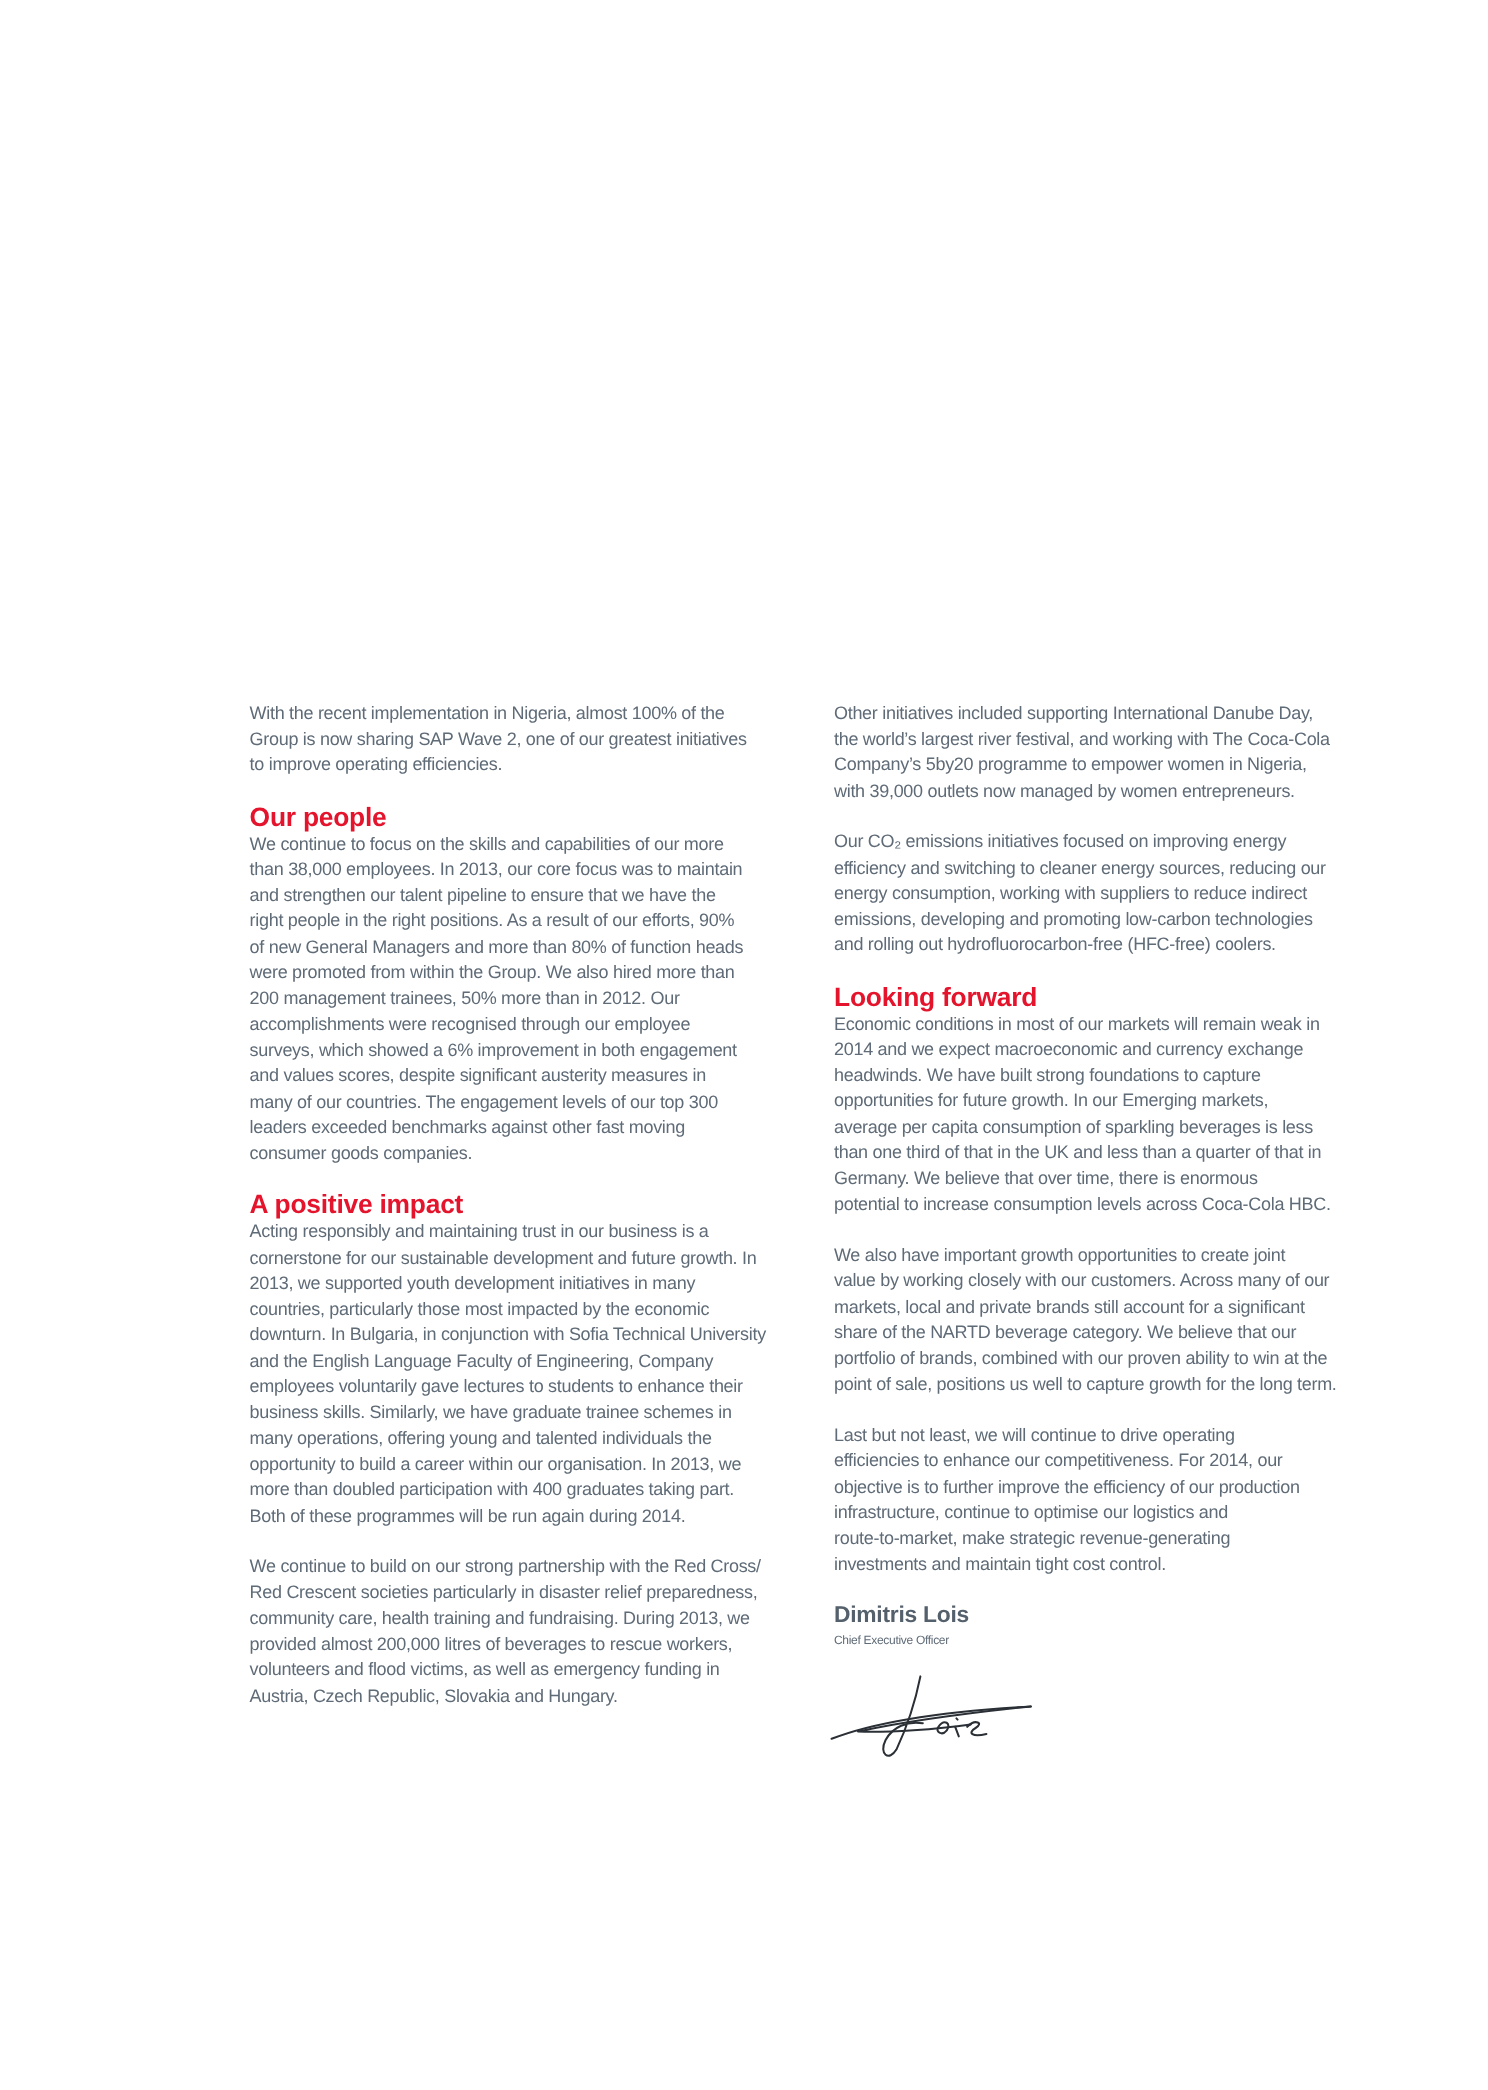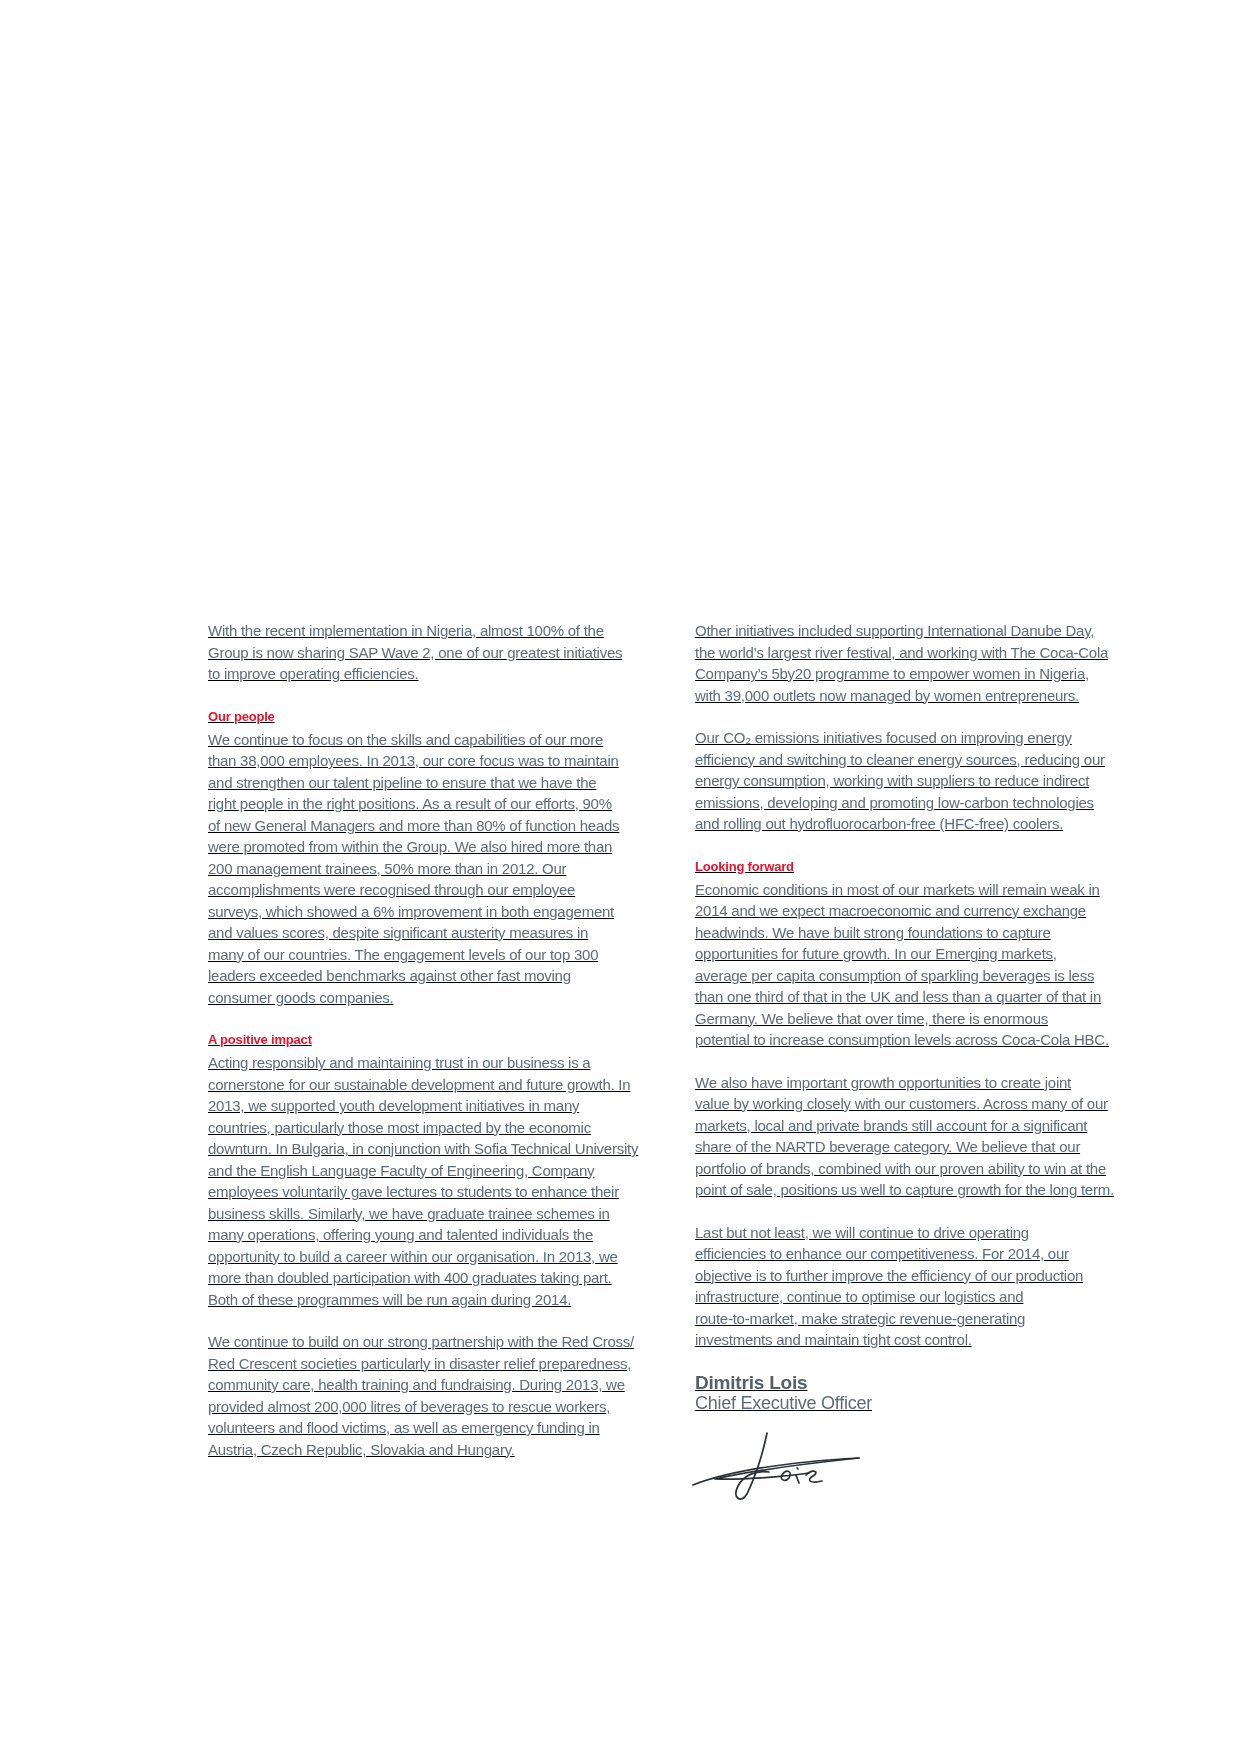--- a/index.html
+++ b/index.html
@@ -8,50 +8,50 @@
   }
   html, body { margin: 0; padding: 0; background: #ffffff; }
   .page {
     position: relative;
     width: 1240px;
     height: 1742px;
     background: #ffffff;
     overflow: hidden;
     font-family: "Liberation Sans", "DejaVu Sans", sans-serif;
   }
-  .column { position: absolute; top: 620px; text-decoration: underline; }
+  .column { position: absolute; top: 584px; }
   .column-left  { left: 208px; width: 482px; }
   .column-right { left: 695px; width: 462px; }
   .para {
     margin: 0 0 21px 0;
     font-size: 15px;
     line-height: 21.5px;
     letter-spacing: -0.25px;
     color: var(--body-color);
     white-space: pre-line;
   }
   .section-heading {
     margin: 0 0 2px 0;
-    font-size: 13px;
+    font-size: 22px;
     line-height: 21px;
     font-weight: 700;
     letter-spacing: -0.2px;
     color: var(--accent);
   }
   .signatory-name {
     margin: 0;
     font-size: 19px;
     line-height: 21.5px;
     font-weight: 700;
     letter-spacing: -0.2px;
     color: #54606c;
   }
   .signatory-title {
     margin: 0;
-    font-size: 18px;
+    font-size: 10px;
     line-height: 21.5px;
     letter-spacing: -0.25px;
     color: var(--body-color);
   }
   .signature { margin: 12px 0 0 -6px; display: block; }
   .footer {
     position: absolute;
     top: 1760px;
     right: 88px;
     display: flex;

